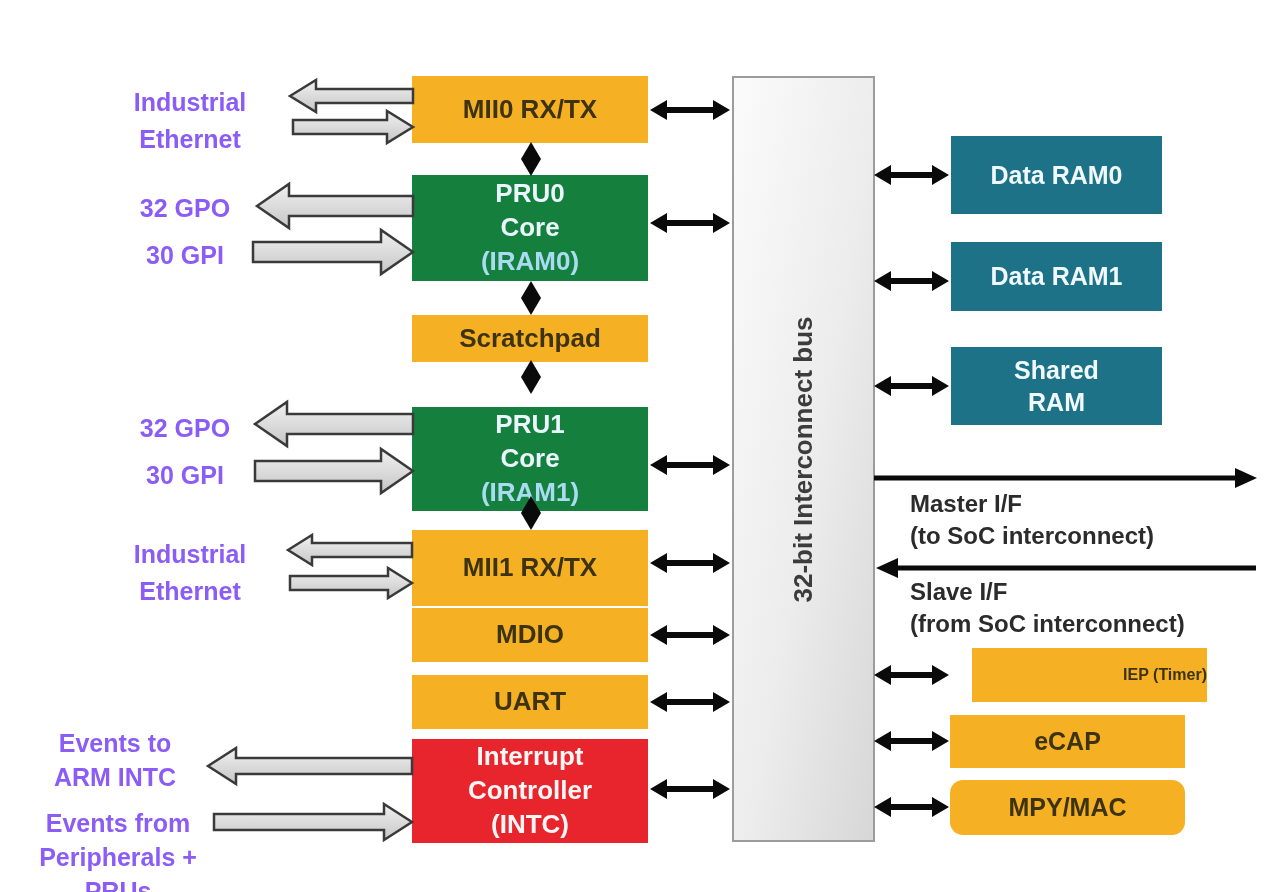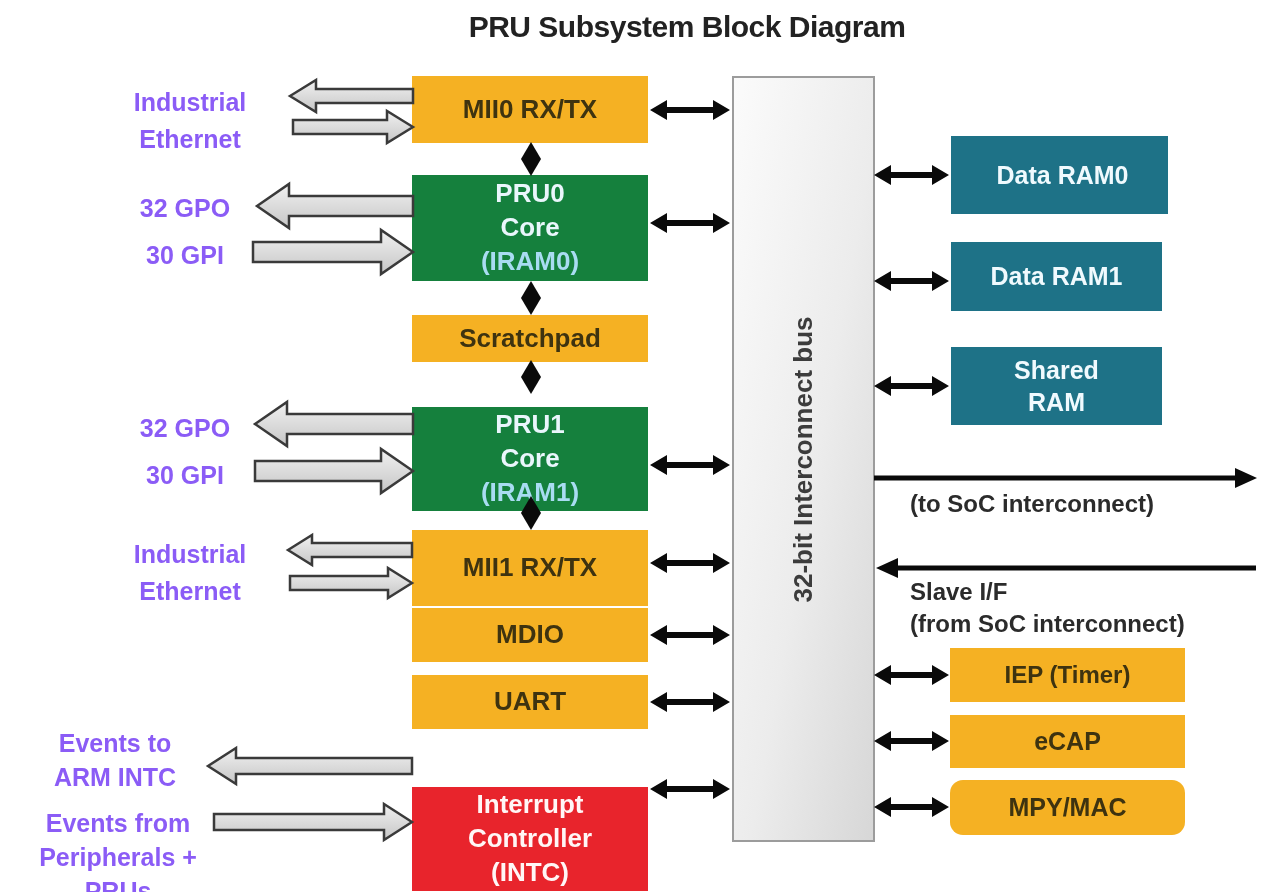--- a/index.html
+++ b/index.html
@@ -34,21 +34,20 @@
     position:absolute;text-align:left;color:#2B2B2B;font-size:24px;line-height:32px;white-space:nowrap;
   }
   svg.overlay{position:absolute;left:0;top:0;z-index:3;pointer-events:none;}
   .block{z-index:1;}
 </style>
 </head>
 <body>
 
 <div id="stage">
 
-  <div class="title">PRU Subsystem Block Diagram</div>
 
   <div class="bus">
     <span>32-bit Interconnect bus</span>
   </div>
 
   <div class="block yellow" style="left:412px;top:76px;width:236px;height:67px;">
     <span>MII0 RX/TX</span>
   </div>
 
   <div class="block teal" style="left:412px;top:175px;width:236px;height:106px;">
@@ -72,40 +71,40 @@
   </div>
 
   <div class="block yellow" style="left:412px;top:608px;width:236px;height:54px;">
     <span>MDIO</span>
   </div>
 
   <div class="block yellow" style="left:412px;top:675px;width:236px;height:54px;">
     <span>UART</span>
   </div>
 
-  <div class="block red" style="left:412px;top:739px;width:236px;height:104px;margin-top:48px;">
+  <div class="block red" style="left:412px;top:739px;width:236px;height:104px;">
     <span>Interrupt</span>
     <span>Controller</span>
     <span>(INTC)</span>
   </div>
 
-  <div class="block teal-r" style="left:951px;top:136px;width:211px;height:78px;padding-left:6px;">
+  <div class="block teal-r" style="left:951px;top:136px;width:211px;height:78px;">
     <span>Data RAM0</span>
   </div>
 
   <div class="block teal-r" style="left:951px;top:242px;width:211px;height:69px;">
     <span>Data RAM1</span>
   </div>
 
   <div class="block teal-r" style="left:951px;top:347px;width:211px;height:78px;">
     <span>Shared</span>
     <span>RAM</span>
   </div>
 
-  <div class="block yellow" style="left:950px;top:648px;width:235px;height:54px;font-size:24px;">
+  <div class="block yellow" style="left:972px;top:648px;width:235px;height:54px;font-size:16px;align-items:flex-end;">
     <span>IEP (Timer)</span>
   </div>
 
   <div class="block yellow" style="left:950px;top:715px;width:235px;height:53px;font-size:25px;">
     <span>eCAP</span>
   </div>
 
   <div class="block yellow" style="left:950px;top:780px;width:235px;height:55px;font-size:25px;border-radius:13px;">
     <span>MPY/MAC</span>
   </div>
@@ -130,20 +129,21 @@
     <div>Events to</div>
     <div>ARM INTC</div>
   </div>
 
   <div class="ext" style="left:8px;top:806px;width:220px;line-height:34px;">
     <div>Events from</div>
     <div>Peripherals + PRUs</div>
   </div>
 
   <div class="if-label" style="left:910px;top:488px;">
+    <div>Master I/F</div>
     <div>(to SoC interconnect)</div>
   </div>
 
   <div class="if-label" style="left:910px;top:576px;">
     <div>Slave I/F</div>
     <div>(from SoC interconnect)</div>
   </div>
 
   <svg class="overlay" width="1280" height="892" viewBox="0 0 1280 892">
     <defs>

